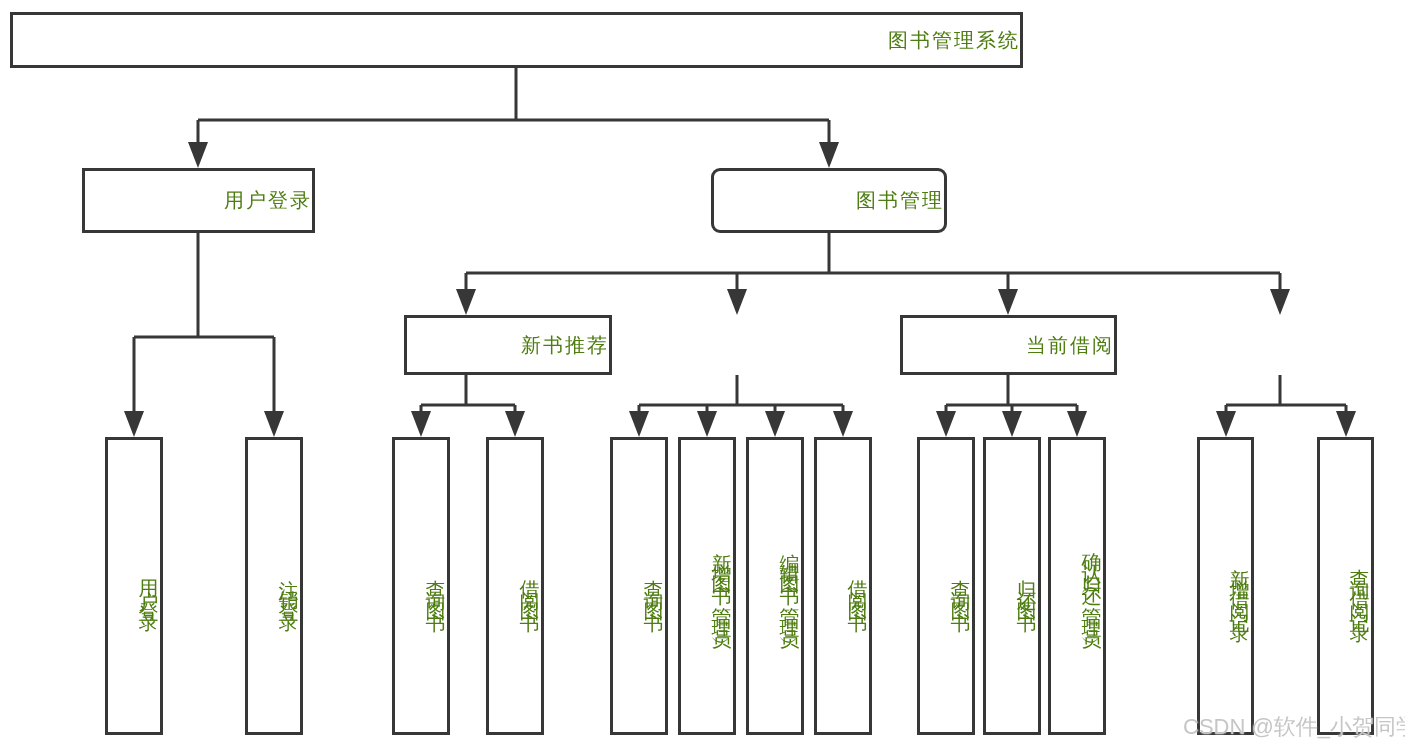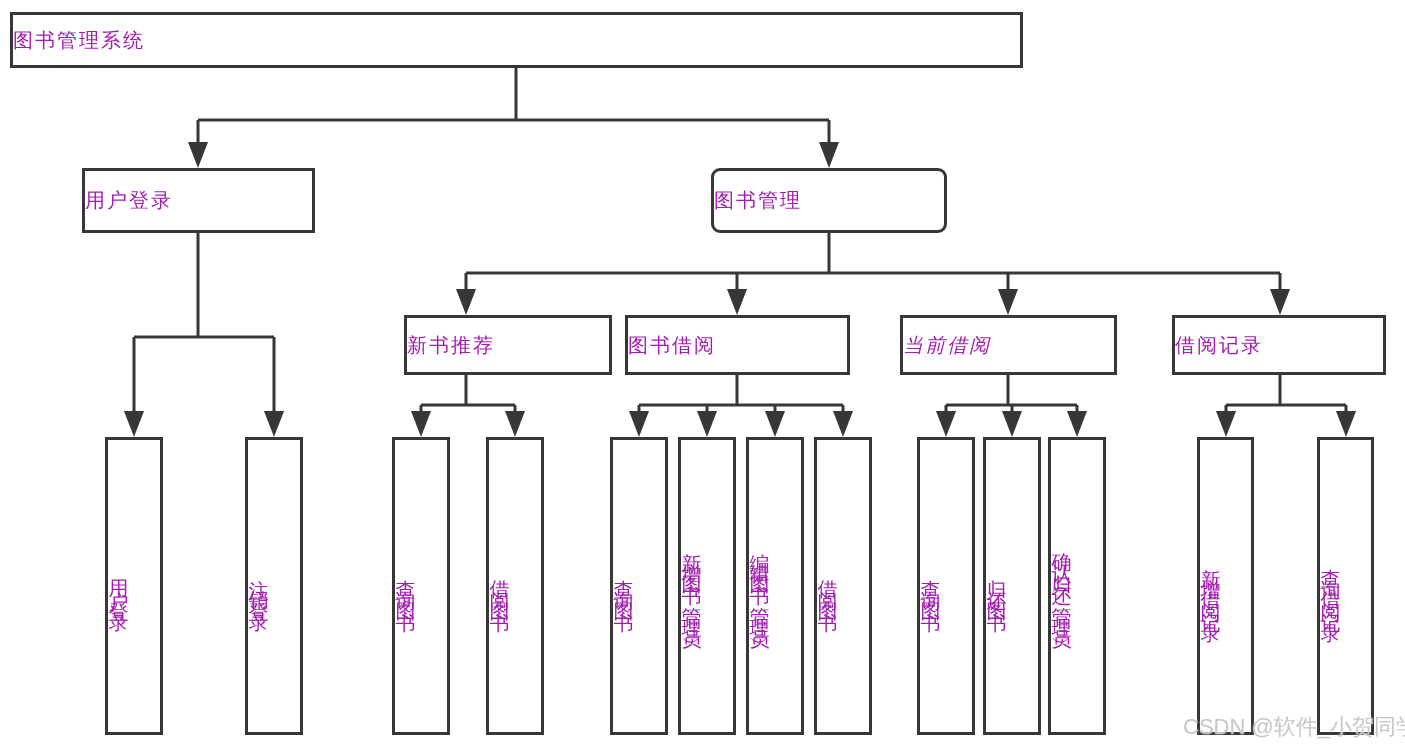--- a/index.html
+++ b/index.html
@@ -20,22 +20,22 @@
     left: 0; top: 0;
     pointer-events: none;
   }
   .node {
     position: absolute;
     box-sizing: border-box;
     border: 3px solid #373737;
     background: #ffffff;
     display: flex;
     align-items: center;
-    justify-content: flex-start;
-    color: #a21caf;
+    justify-content: flex-end;
+    color: #4d7c0f;
   }
   .h-label {
     font-size: 20px;
     letter-spacing: 2px;
     white-space: nowrap;
   }
   .leaf .v-label {
     writing-mode: vertical-rl;
     text-orientation: mixed;
     font-size: 20px;
@@ -52,21 +52,21 @@
     white-space: nowrap;
     z-index: 5;
   }
 
   
   #n-root        { left: 10px;   top: 12px;  width: 1013px; height: 56px; }
   #n-user-login  { left: 82px;   top: 168px; width: 233px;  height: 65px; }
   #n-book-mgmt   { left: 711px;  top: 168px; width: 236px;  height: 65px; border-radius: 9px; }
   #n-new-rec     { left: 362px;  top: 315px; width: 208px;  height: 60px; margin-left: 42px; }
   #n-borrow      { left: 625px;  top: 315px; width: 225px;  height: 60px; }
-  #n-current     { left: 900px;  top: 315px; width: 217px;  height: 60px; font-style: italic; }
+  #n-current     { left: 900px;  top: 315px; width: 217px;  height: 60px; }
   #n-records     { left: 1172px; top: 315px; width: 214px;  height: 60px; }
   .leaf          { top: 437px; width: 58px; height: 298px; }
   #n-a1 { left: 105px; }  #n-a2 { left: 245px; }
   #n-b1 { left: 392px; }  #n-b2 { left: 486px; }
   #n-c1 { left: 610px; }  #n-c2 { left: 678px; }
   #n-c3 { left: 746px; }  #n-c4 { left: 814px; }
   #n-d1 { left: 917px; }  #n-d2 { left: 983px; }
   #n-d3 { left: 1048px; }
   #n-e1 { left: 1197px; width: 57px; }
   #n-e2 { left: 1317px; width: 57px; }
@@ -123,28 +123,22 @@
   <div class="node" id="n-user-login">
     <span class="h-label">用户登录</span>
   </div>
   <div class="node" id="n-book-mgmt">
     <span class="h-label">图书管理</span>
   </div>
 
   <div class="node" id="n-new-rec">
     <span class="h-label">新书推荐</span>
   </div>
-  <div class="node" id="n-borrow">
-    <span class="h-label">图书借阅</span>
-  </div>
   <div class="node" id="n-current">
     <span class="h-label">当前借阅</span>
-  </div>
-  <div class="node" id="n-records">
-    <span class="h-label">借阅记录</span>
   </div>
 
   <div class="node leaf" id="n-a1">
     <span class="v-label">用户登录</span>
   </div>
   <div class="node leaf" id="n-a2">
     <span class="v-label">注销登录</span>
   </div>
 
   <div class="node leaf" id="n-b1">

